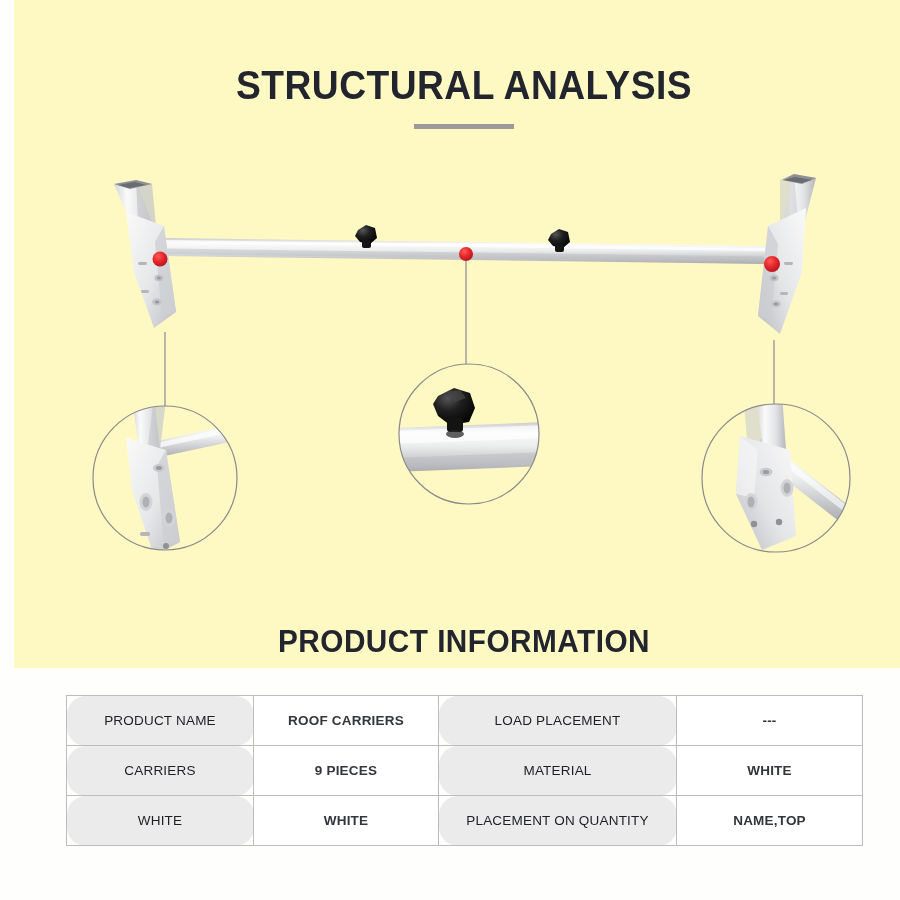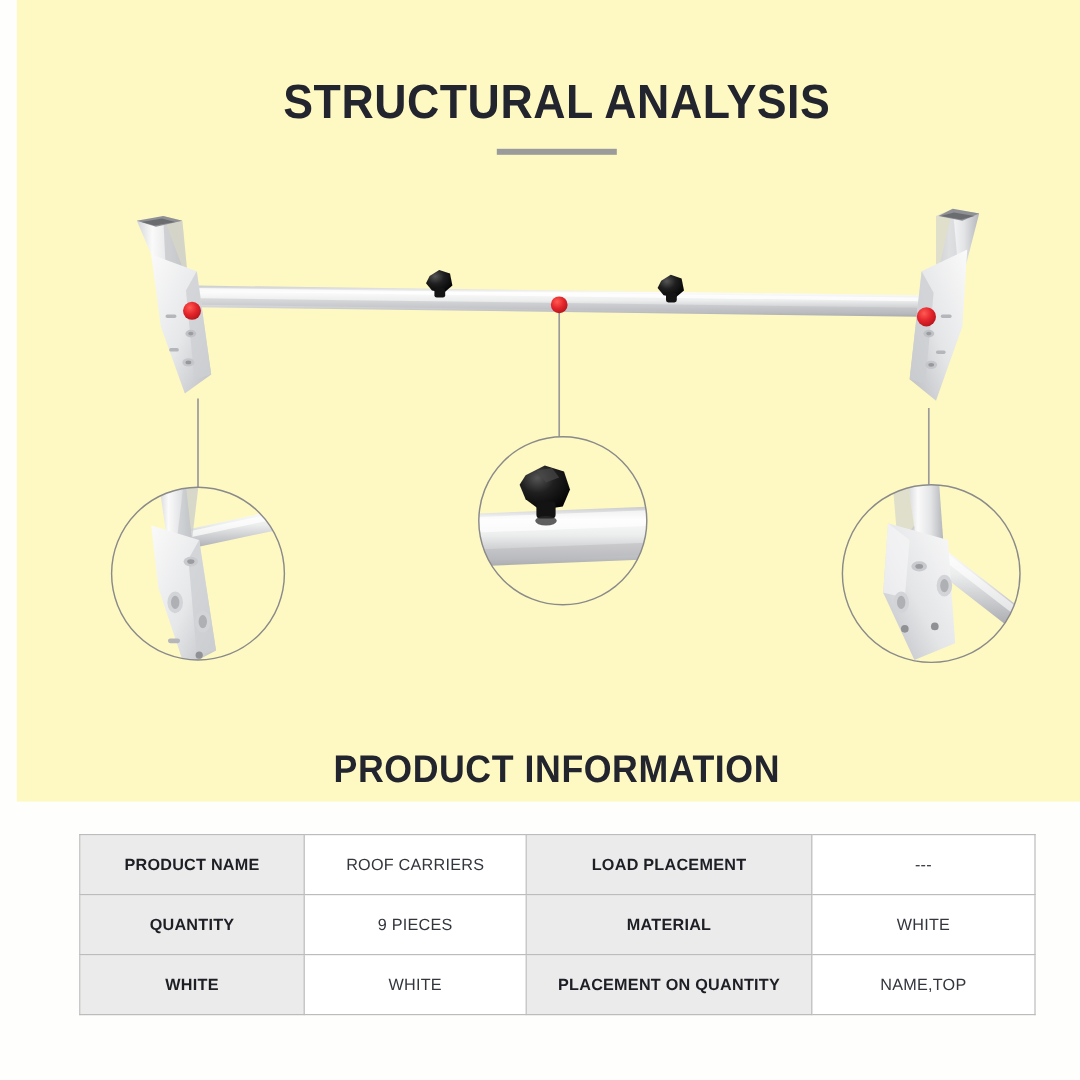--- a/index.html
+++ b/index.html
@@ -78,26 +78,27 @@
     height: 49px;
     border: 1px solid #bcbcbc;
     font-size: 13.5px;
     text-align: center;
     vertical-align: middle;
     color: #1d1f25;
     padding: 0 4px;
   }
   .spec-table td.label {
     background: #ebebeb;
-    font-weight: bold;
+    font-weight: normal;
     letter-spacing: 0.2px;
+    border-radius: 19px;
   }
   .spec-table td.value {
     background: #ffffff;
-    font-weight: normal;
+    font-weight: bold;
     color: #33363d;
     letter-spacing: 0.2px;
   }
   .col-a { width: 187px; }
   .col-b { width: 185px; }
   .col-c { width: 238px; }
   .col-d { width: 186px; }
 </style>
 </head>
 <body>
@@ -296,21 +297,21 @@
         <col class="col-d">
     </colgroup>
     <tbody>
       <tr>
         <td class="label">PRODUCT NAME</td>
         <td class="value">ROOF CARRIERS</td>
         <td class="label">LOAD PLACEMENT</td>
         <td class="value">---</td>
       </tr>
       <tr>
-        <td class="label">QUANTITY</td>
+        <td class="label">CARRIERS</td>
         <td class="value">9 PIECES</td>
         <td class="label">MATERIAL</td>
         <td class="value">WHITE</td>
       </tr>
       <tr>
         <td class="label">WHITE</td>
         <td class="value">WHITE</td>
         <td class="label">PLACEMENT ON QUANTITY</td>
         <td class="value">NAME,TOP</td>
       </tr>

